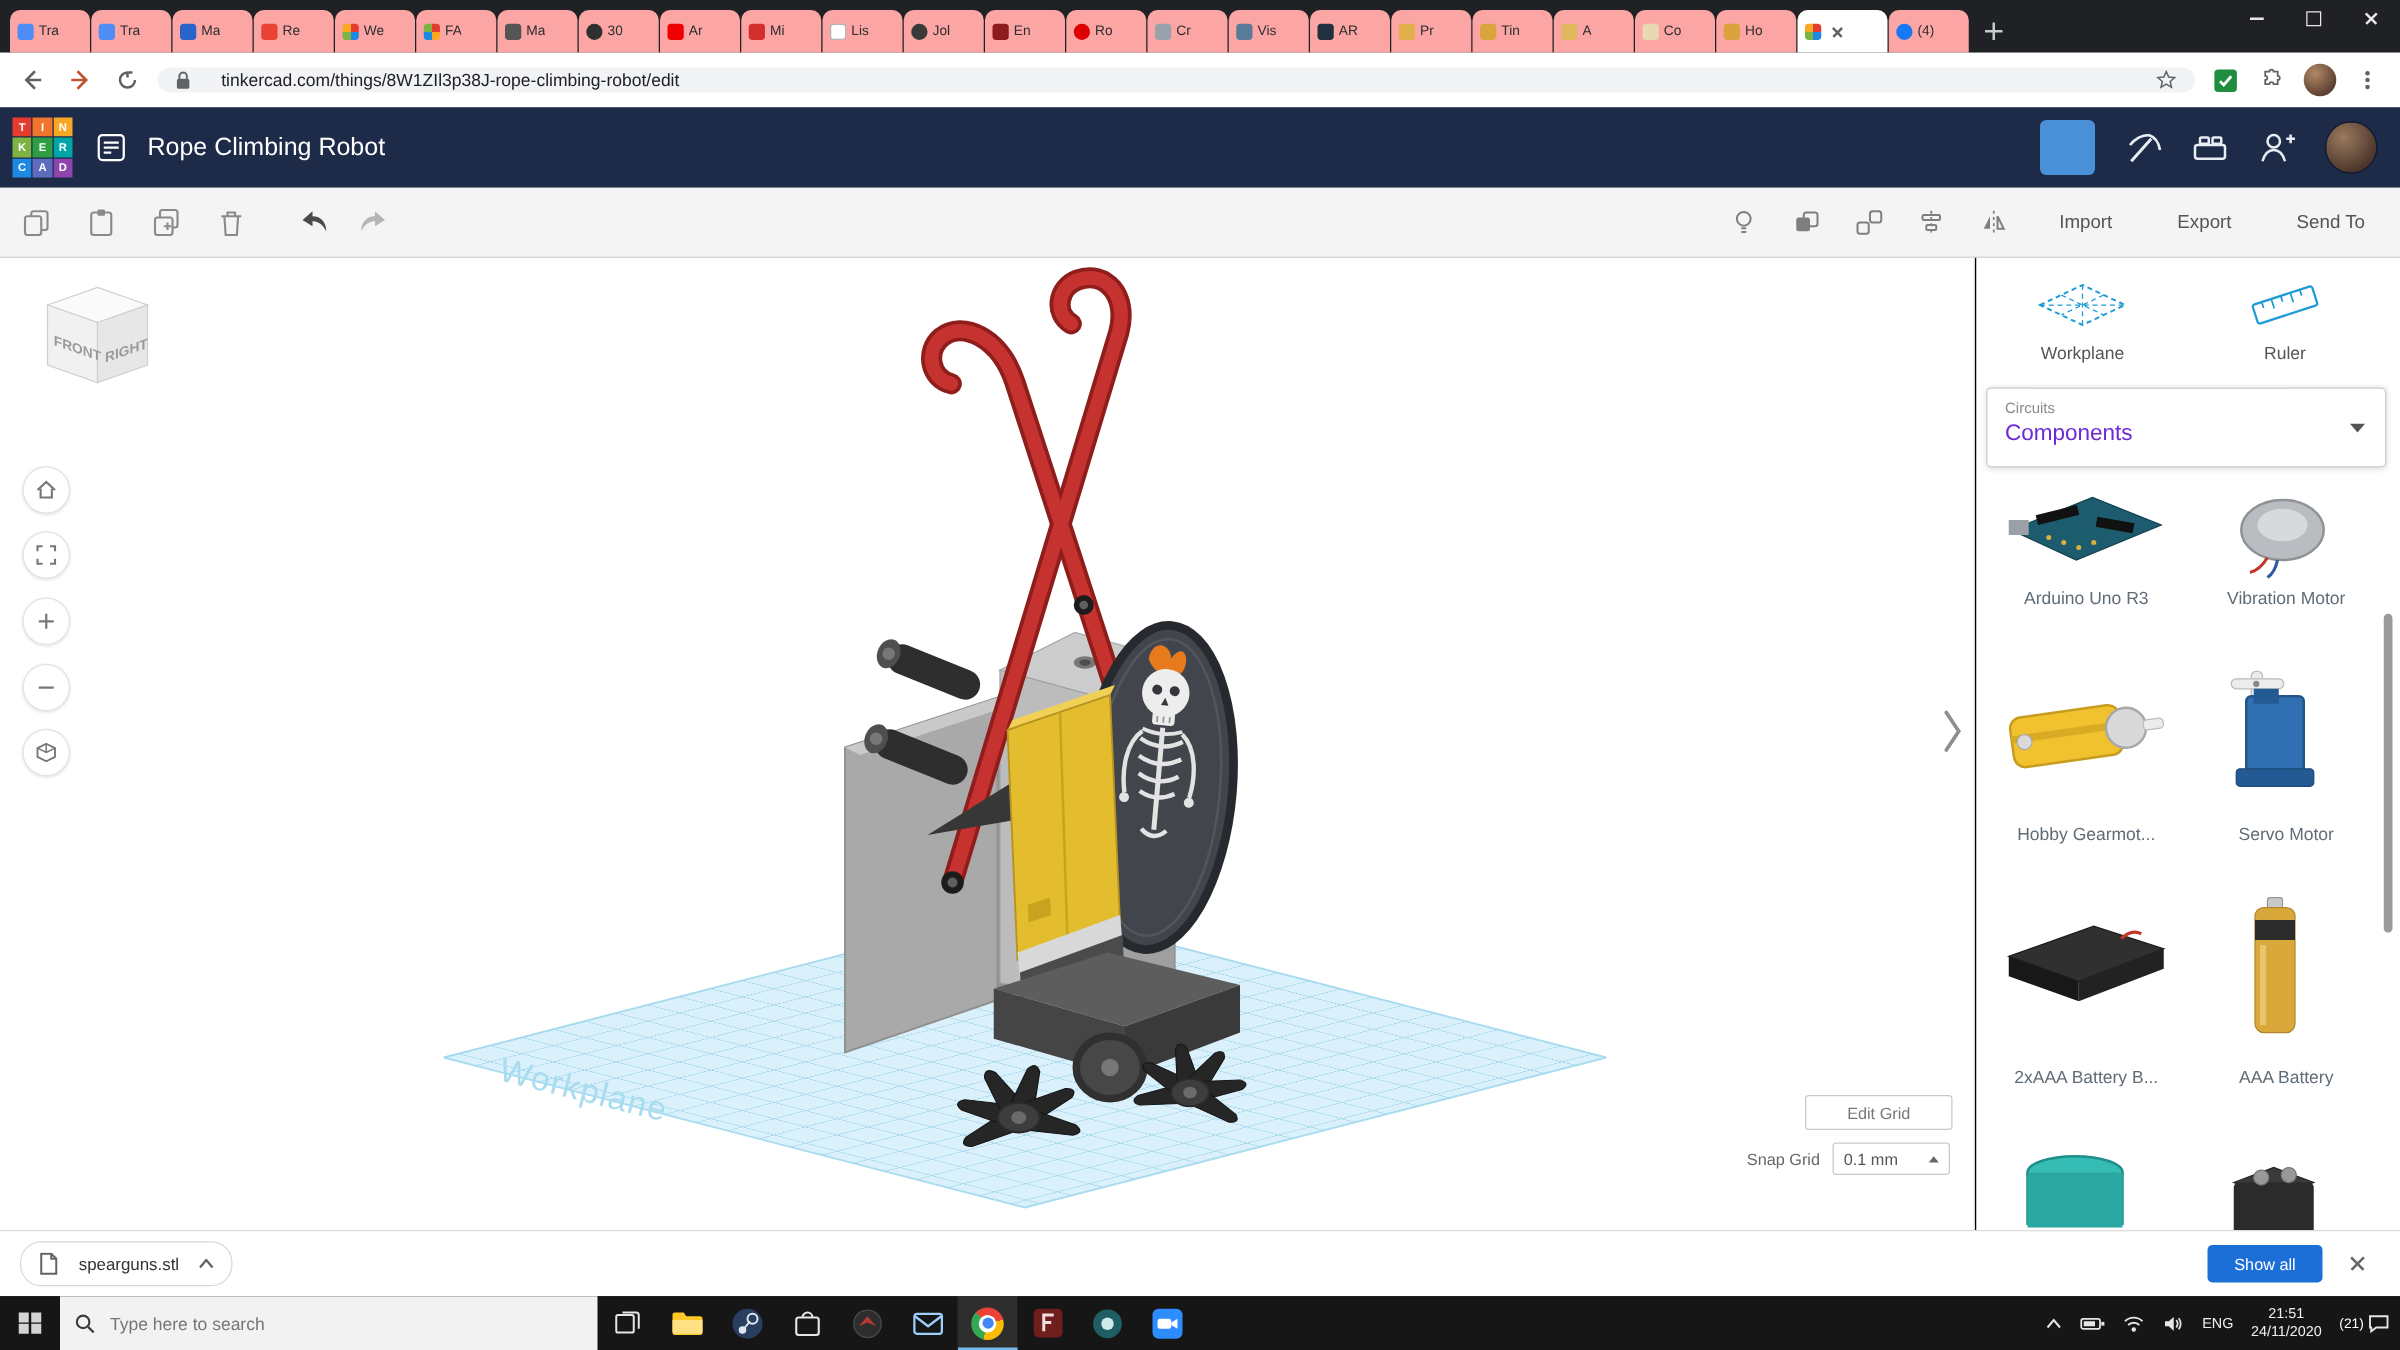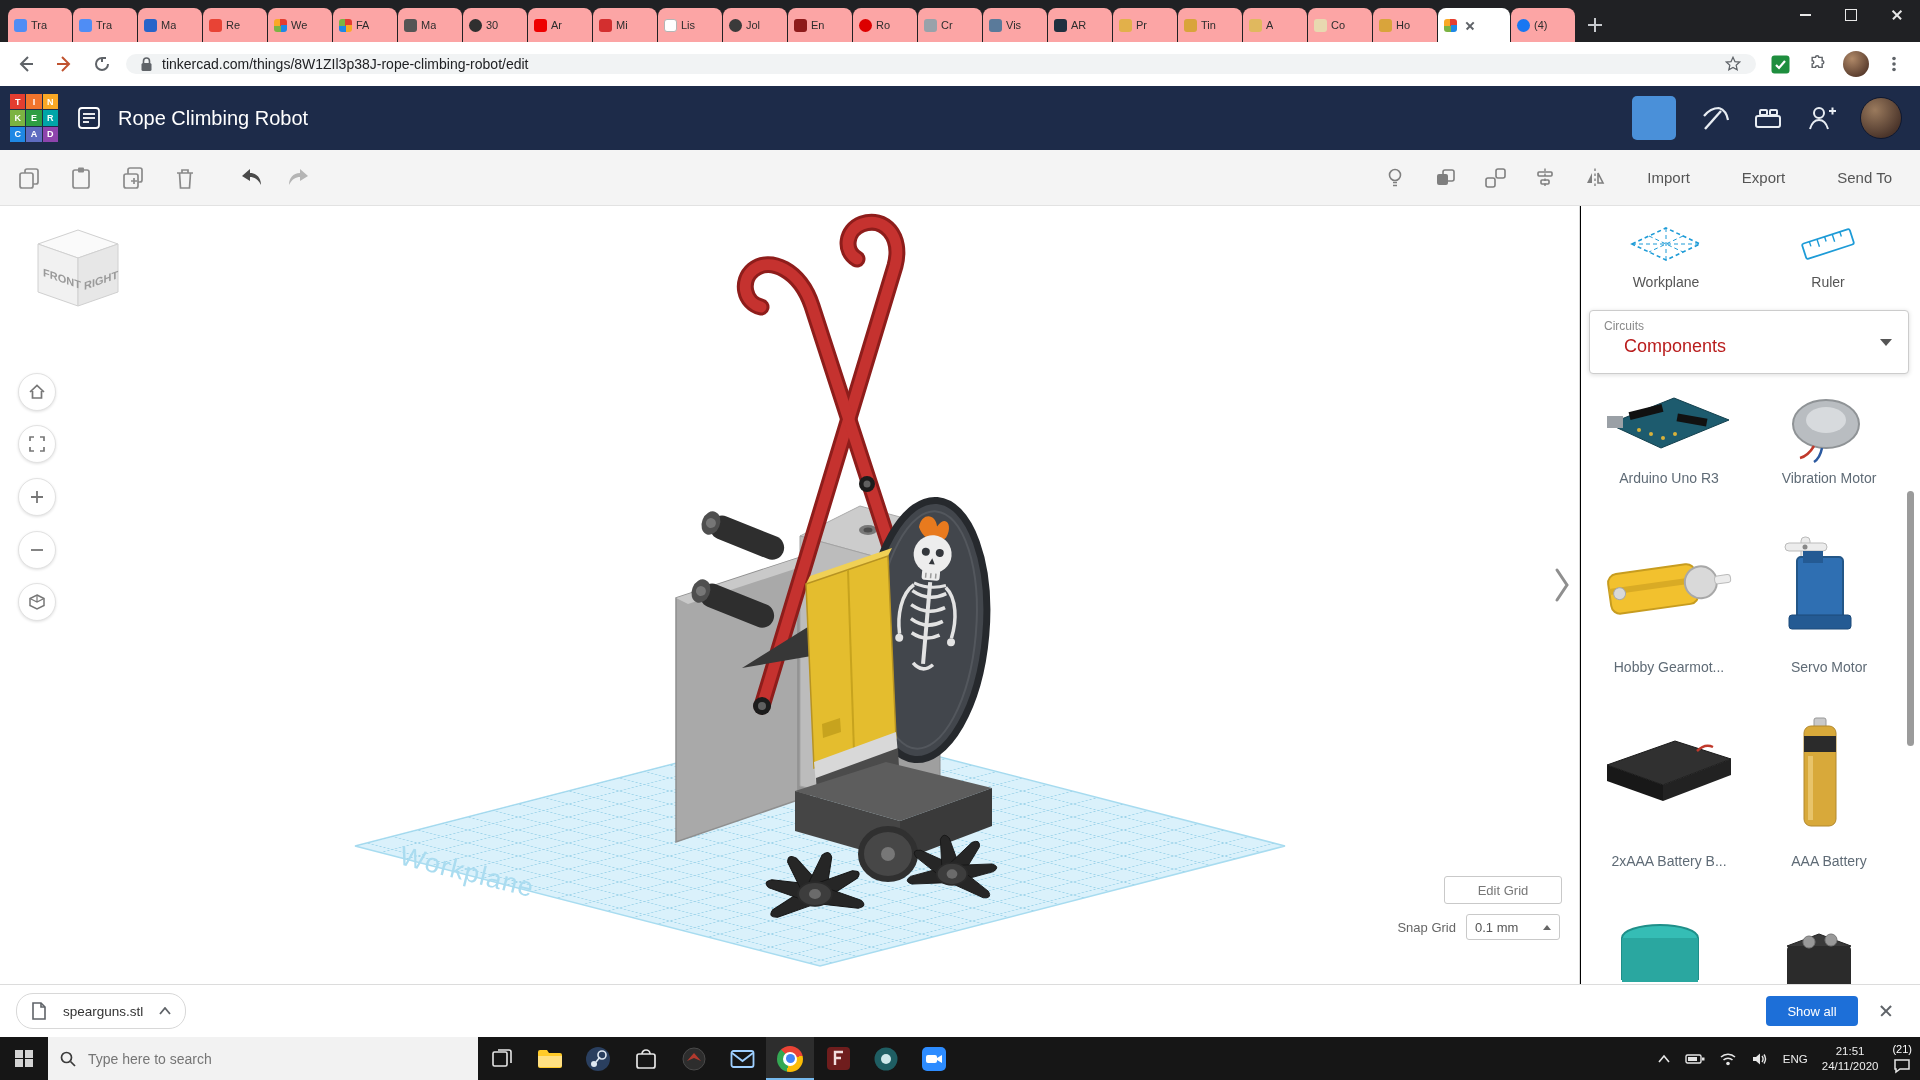--- a/index.html
+++ b/index.html
@@ -27,21 +27,21 @@
   .ic-min{width:11px;height:1.5px;background:#e8e8e8;}
   .ic-max{width:10px;height:10px;border:1.5px solid #e8e8e8;}
   .ic-x{width:14px;height:14px;position:relative;}
   .ic-x::before,.ic-x::after{content:"";position:absolute;left:1px;top:6px;width:12px;height:1.5px;background:#e8e8e8;}
   .ic-x::before{transform:rotate(45deg);} .ic-x::after{transform:rotate(-45deg);}
   
   #navbar{position:absolute;left:0;top:42px;width:1920px;height:44px;background:#fff;
           display:flex;align-items:center;padding:0 12px;box-sizing:border-box;gap:10px;}
   .navic{width:28px;height:28px;display:flex;align-items:center;justify-content:center;border-radius:50%;flex:none;}
   #urlpill{flex:1;height:20px;background:#f1f3f4;border-radius:16px;display:flex;align-items:center;
-           padding:0 14px;gap:9px;overflow:hidden;}
+           padding:0 14px;gap:24px;overflow:hidden;}
   #urltext{font-size:14px;color:#202124;white-space:nowrap;}
   
   #tchead{position:absolute;left:0;top:86px;width:1920px;height:64px;background:#1d2b49;
           display:flex;align-items:center;}
   #tclogo{width:48px;height:48px;margin-left:10px;display:grid;grid-template-columns:repeat(3,1fr);gap:1px;flex:none;}
   #tclogo span{display:flex;align-items:center;justify-content:center;font-size:9px;font-weight:bold;color:#fff;}
   #tctitle{font-size:20px;color:#fff;margin-left:16px;font-weight:500;}
   .headic{display:flex;align-items:center;justify-content:center;flex:none;}
   #gridbtn{width:44px;height:44px;background:#4a90d9;border-radius:5px;display:grid;
            grid-template-columns:repeat(3,8px);grid-template-rows:repeat(3,8px);gap:3px;
@@ -66,21 +66,21 @@
   #snapbox{position:absolute;left:1466px;top:708px;width:94px;height:26px;background:#fff;border:1px solid #c9c9c9;
            border-radius:3px;display:flex;align-items:center;padding:0 8px;box-sizing:border-box;font-size:13px;color:#555;}
   #snapbox .tri{margin-left:auto;width:0;height:0;border-left:4px solid transparent;border-right:4px solid transparent;border-bottom:5px solid #666;}
   
   #panel{position:absolute;left:1581px;top:206px;width:339px;height:778px;background:#fff;overflow:hidden;}
   .ptile{position:absolute;top:16px;width:150px;display:flex;flex-direction:column;align-items:center;gap:8px;}
   .ptlabel{font-size:14px;color:#555;}
   #pdrop{position:absolute;left:8px;top:104px;width:320px;height:64px;background:#fff;border:1px solid #ccc;
          border-radius:4px;box-sizing:border-box;box-shadow:0 1px 5px rgba(0,0,0,.14);padding:8px 14px;}
   #pdrop .cat{font-size:12px;color:#8a8a8a;}
-  #pdrop .sel{font-size:18px;color:#b91c1c;margin-top:3px;margin-left:20px;}
+  #pdrop .sel{font-size:18px;color:#6d28d9;margin-top:3px;}
   #pdrop .tri{position:absolute;right:16px;top:28px;width:0;height:0;border-left:6px solid transparent;border-right:6px solid transparent;border-top:7px solid #555;}
   .comp-label{position:absolute;width:160px;text-align:center;font-size:14px;color:#5f6b76;white-space:nowrap;overflow:hidden;}
   #pscroll{position:absolute;left:326px;top:285px;width:7px;height:255px;background:#9b9b9b;border-radius:4px;}
   
   #dlbar{position:absolute;left:0;top:984px;width:1920px;height:53px;background:#fff;border-top:1px solid #dcdcdc;
          display:flex;align-items:center;box-sizing:border-box;}
   #dlitem{margin-left:16px;height:34px;border:1px solid #d8d8d8;border-radius:17px;display:flex;align-items:center;
           padding:0 14px;gap:16px;}
   #dlname{font-size:13.5px;color:#333;}
   #showall{margin-left:auto;width:92px;height:30px;background:#1d6fd8;color:#fff;font-size:13px;border:none;
@@ -97,21 +97,21 @@
   #tsearch{width:430px;height:43px;background:#f2f2f2;display:flex;align-items:center;padding-left:12px;gap:10px;
            box-sizing:border-box;flex:none;}
   #tsearch input{border:none;background:transparent;outline:none;font-size:14px;color:#555;width:330px;
                  font-family:"Liberation Sans",sans-serif;}
   .tbicon{width:48px;height:43px;display:flex;align-items:center;justify-content:center;flex:none;}
   .active-app{background:rgba(255,255,255,.10);box-shadow:inset 0 -2px 0 #76b9ed;}
   #tray{margin-left:auto;display:flex;align-items:center;gap:14px;padding-right:8px;}
   .trayic{display:flex;align-items:center;justify-content:center;}
   #lang{font-size:11.5px;color:#eee;}
   #clock{font-size:11.5px;color:#eee;text-align:center;line-height:1.3;}
-  #notif{display:flex;align-items:center;gap:3px;color:#fff;font-size:11px;flex-direction:column;}
+  #notif{display:flex;align-items:center;gap:3px;color:#fff;font-size:11px;}
   .chrome-ball{width:26px;height:26px;border-radius:50%;position:relative;
      background:conic-gradient(from -45deg,#ea4335 0 120deg,#fbbc05 0 240deg,#34a853 0 360deg);}
   .chrome-ball::before{content:"";position:absolute;left:6px;top:6px;width:14px;height:14px;border-radius:50%;background:#fff;}
   .chrome-ball::after{content:"";position:absolute;left:8.5px;top:8.5px;width:9px;height:9px;border-radius:50%;background:#4285f4;}
 </style>
 </head>
 <body>
 
 <div id="tabstrip">
   <div class="tab">

